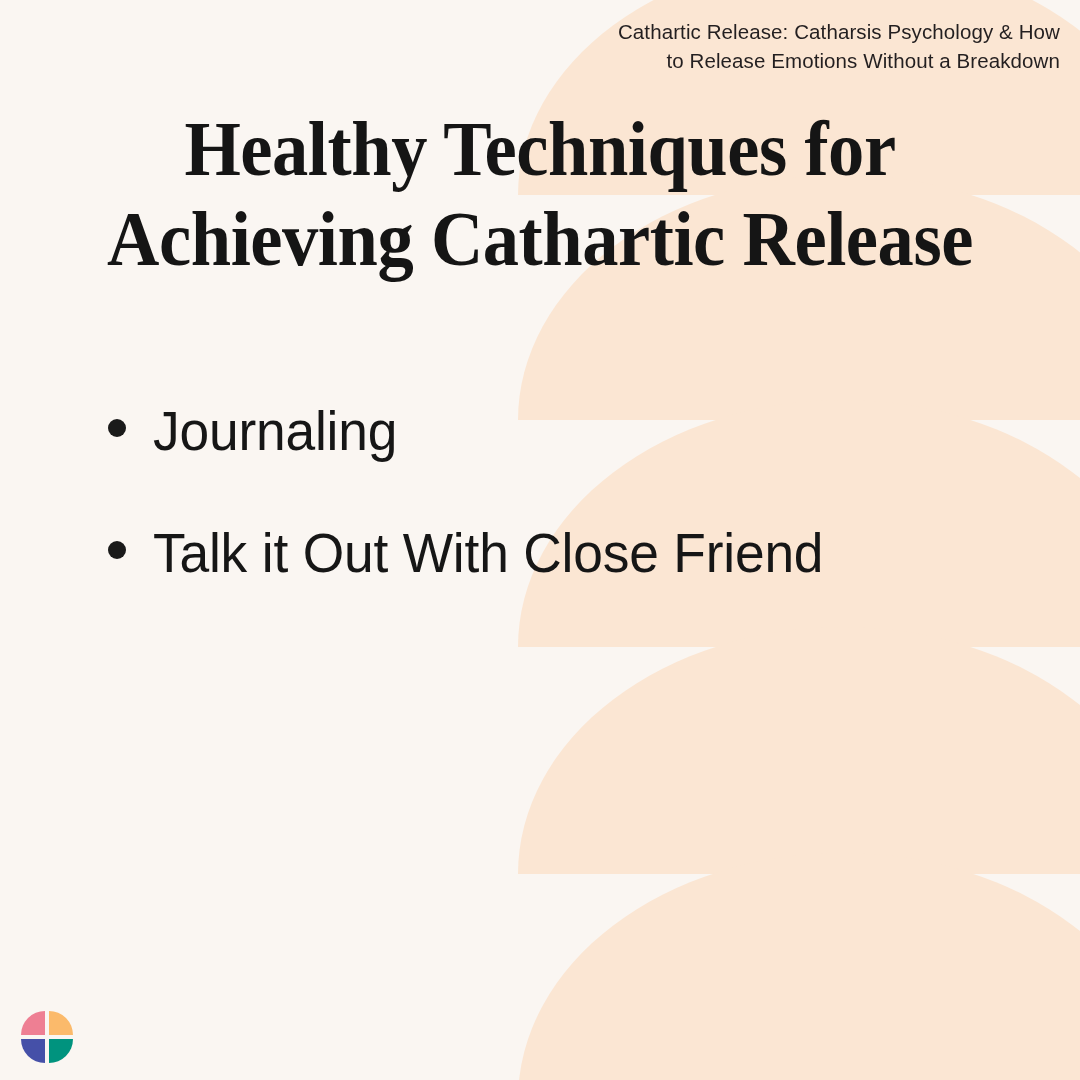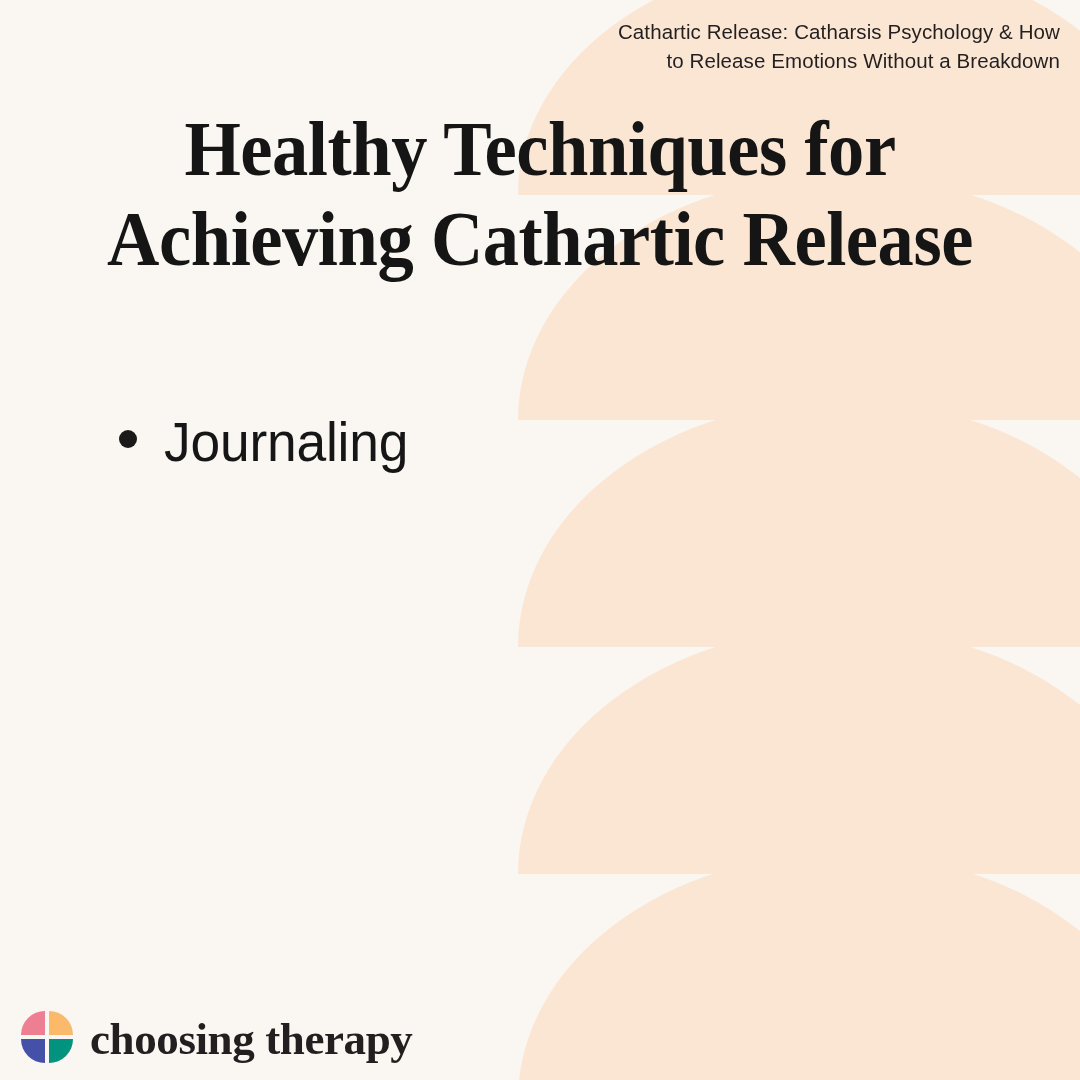--- a/index.html
+++ b/index.html
@@ -70,21 +70,21 @@
     transform: scaleX(0.93);
     transform-origin: center;
   }
 
   
   #techniques-list {
     position: absolute;
     top: 404px;
     left: 108px;
     width: 900px;
-    margin: 11px;
+    margin: 0;
     padding: 0;
     list-style: none;
     z-index: 4;
   }
   #techniques-list li {
     display: flex;
     align-items: baseline;
     height: 122px;
     margin: 0;
     padding: 0;
@@ -162,30 +162,33 @@
   <div id="title-block">
     <span class="title-line">Healthy Techniques for</span>
     <span class="title-line">Achieving Cathartic Release</span>
   </div>
 
   <ul id="techniques-list">
     <li>
       <span class="bullet-dot"></span>
       <span class="bullet-label">Journaling</span>
     </li>
+    <li>
+      <span class="bullet-dot"></span>
+      <span class="bullet-label">Talk it Out With Close Friend</span>
+    </li>
   </ul>
 
   <div id="brand-logo">
     <svg id="logo-mark" viewBox="0 0 52 52" xmlns="http://www.w3.org/2000/svg" aria-hidden="true">
 
       <path d="M 24 0 L 24 24 L 0 24 L 0 24 A 24 24 0 0 1 24 0 Z" fill="#EE7F93"></path>
 
       <path d="M 28 0 L 28 24 L 52 24 L 52 0 Z" fill="#FBBA6B" clip-path="none" style="display:none"></path>
       <path d="M 28 0 L 28 24 A 0 0 0 0 0 28 24 L 52 24 A 24 24 0 0 0 28 0 Z" fill="#FBBA6B"></path>
 
       <path d="M 24 28 L 24 52 A 24 24 0 0 1 0 28 L 24 28 Z" fill="#4550A8"></path>
 
       <path d="M 28 28 L 52 28 A 24 24 0 0 1 28 52 Z" fill="#00937E"></path>
     </svg>
-    <span id="logo-wordmark">choosing therapy</span>
   </div>
 
 </div>
 
 </body></html>

